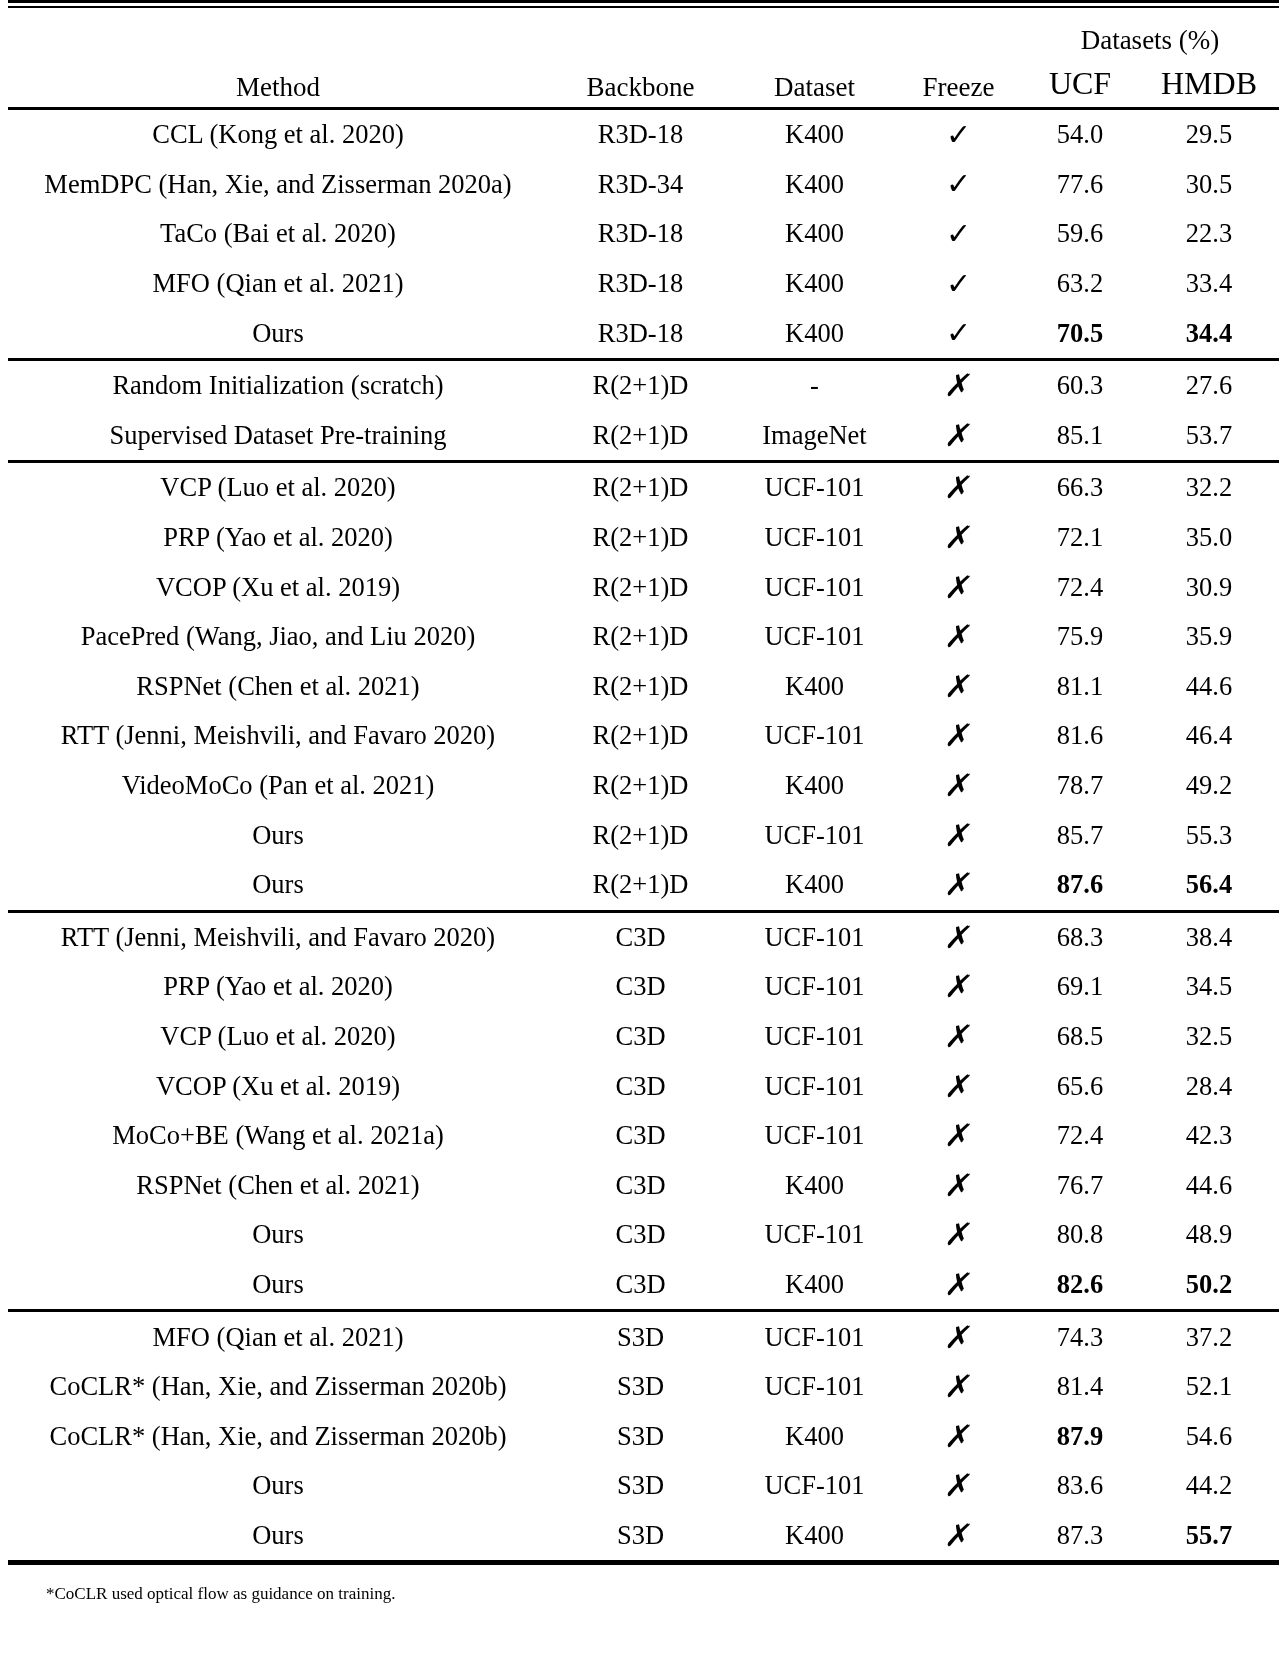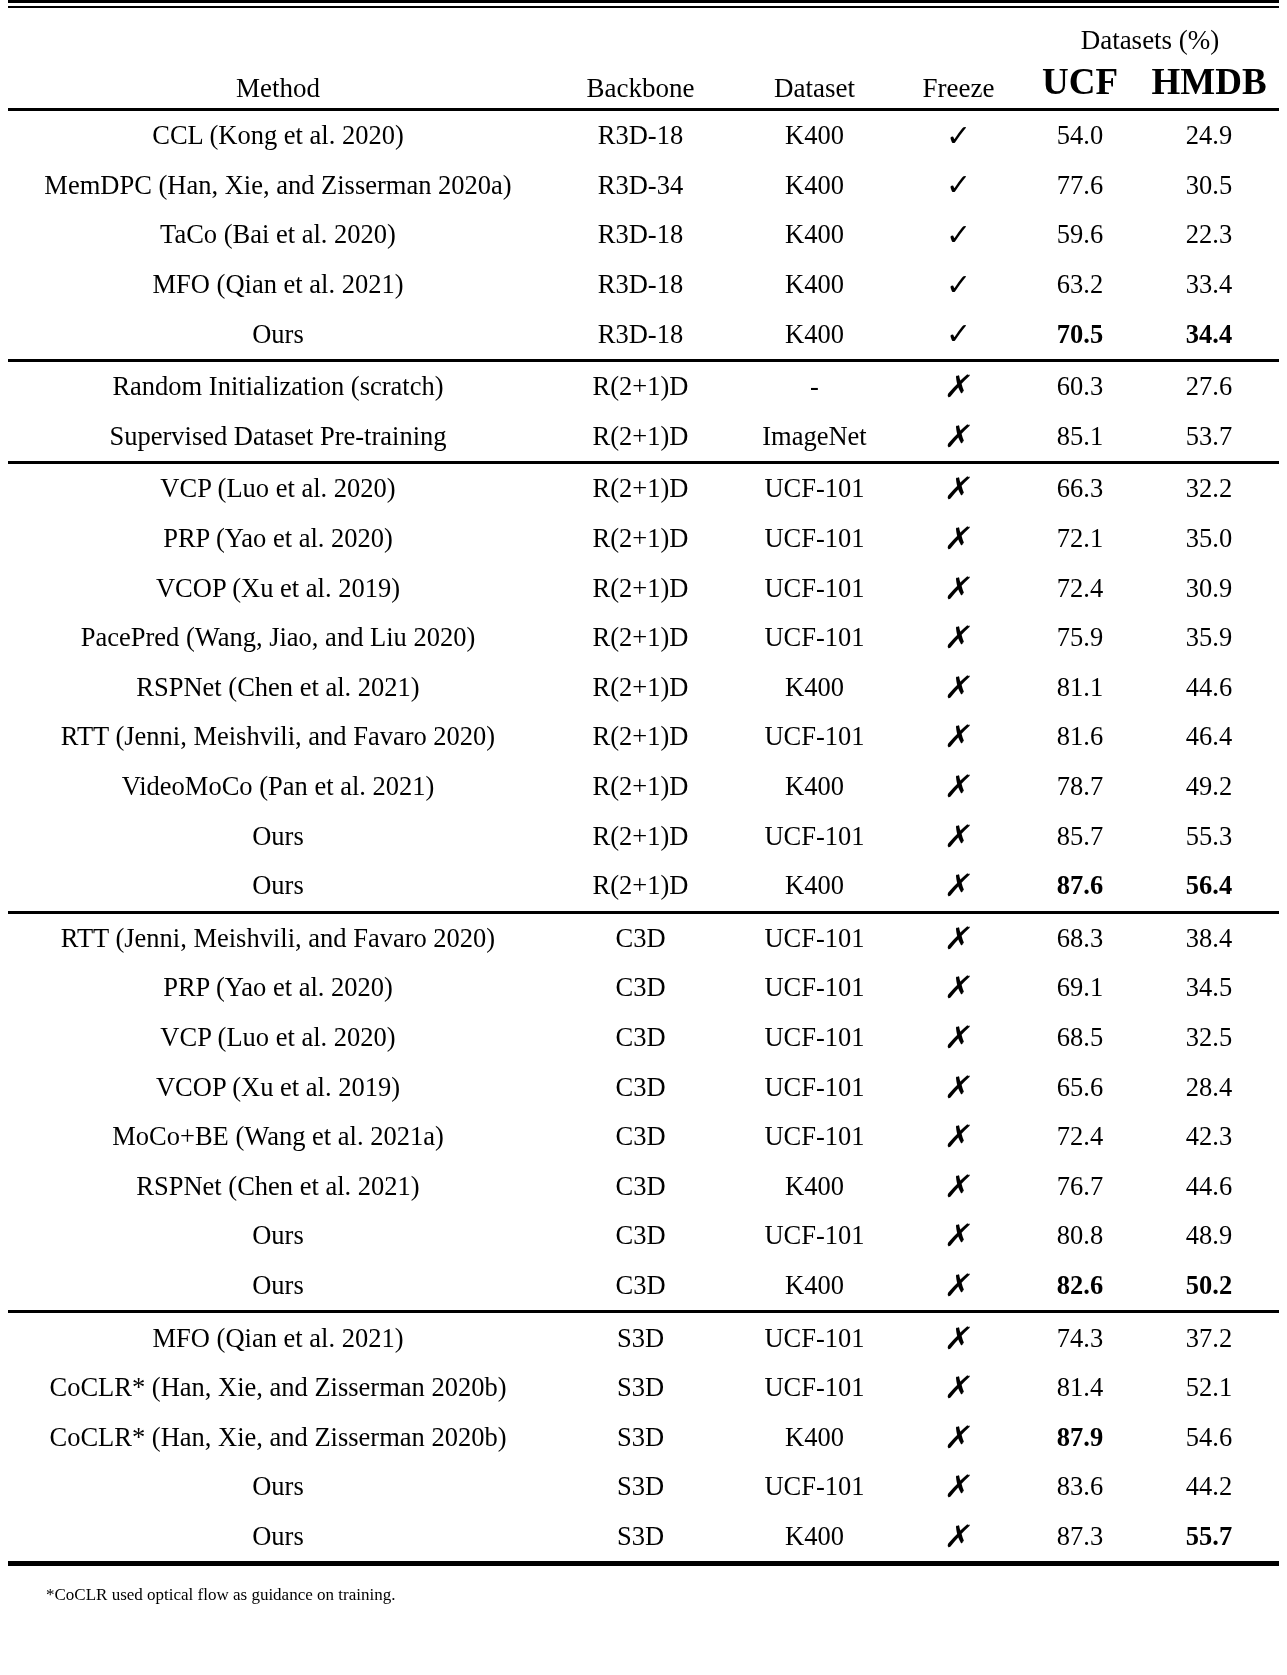--- a/index.html
+++ b/index.html
@@ -62,21 +62,21 @@
   td.freeze, th.freeze,
   td.ucf, th.ucf,
   td.hmdb, th.hmdb { text-align: center; }
 
   tr.data-row > td { height: 49.6px; }
 
   .bold { font-weight: bold; }
 
   
   .hdr-main { font-size: 27px; }
-  .hdr-sub  { font-size: 37px; font-weight: bold; }
+  .hdr-sub  { font-size: 32px; }
   th.span-datasets {
     text-align: center;
     font-size: 27px;
     padding-bottom: 2px;
     font-family: Liberation Serif, serif;
   }
   tr.hdr-row1 > th { height: 48px; vertical-align: bottom; padding-bottom: 4px; }
   tr.hdr-row2 > th { height: 42px; vertical-align: bottom; padding-bottom: 5px; }
 
   
@@ -136,21 +136,21 @@
     <tbody id="table-body">
         <tr class="midrule">
           <td colspan="6"></td>
         </tr>
         <tr class="data-row">
           <td class="method">CCL (Kong et al. 2020)</td>
           <td class="backbone">R3D-18</td>
           <td class="dataset">K400</td>
           <td class="freeze"><span class="glyph-check">✓</span></td>
           <td class="ucf">54.0</td>
-          <td class="hmdb">24.9</td>
+          <td class="hmdb">29.5</td>
         </tr>
         <tr class="data-row">
           <td class="method">MemDPC (Han, Xie, and Zisserman 2020a)</td>
           <td class="backbone">R3D-34</td>
           <td class="dataset">K400</td>
           <td class="freeze"><span class="glyph-check">✓</span></td>
           <td class="ucf">77.6</td>
           <td class="hmdb">30.5</td>
         </tr>
         <tr class="data-row">

